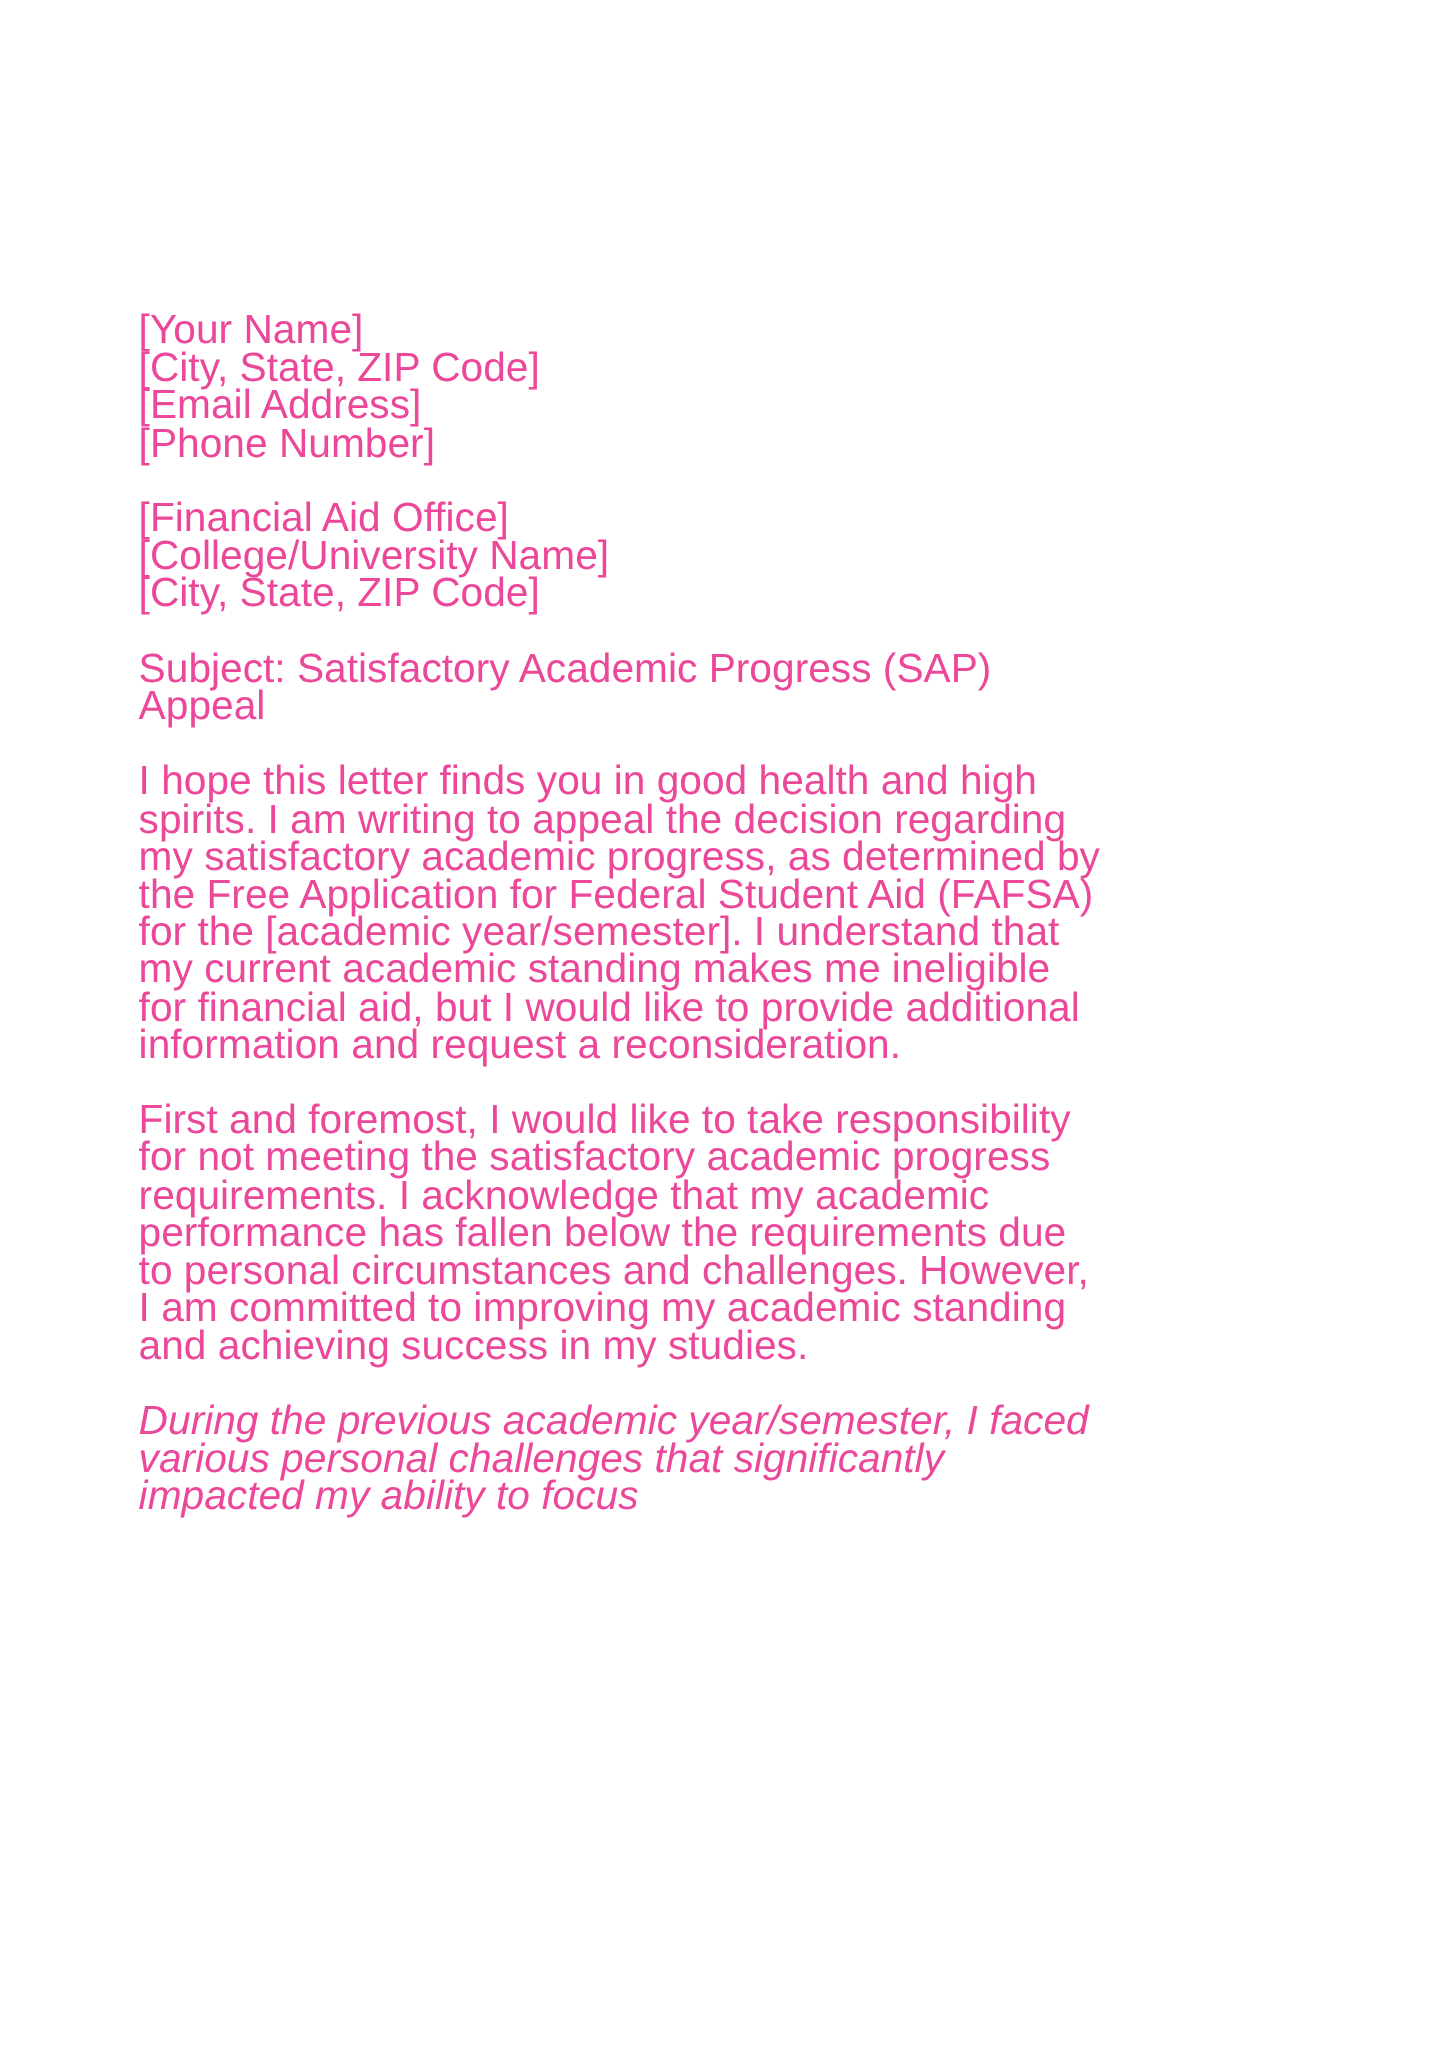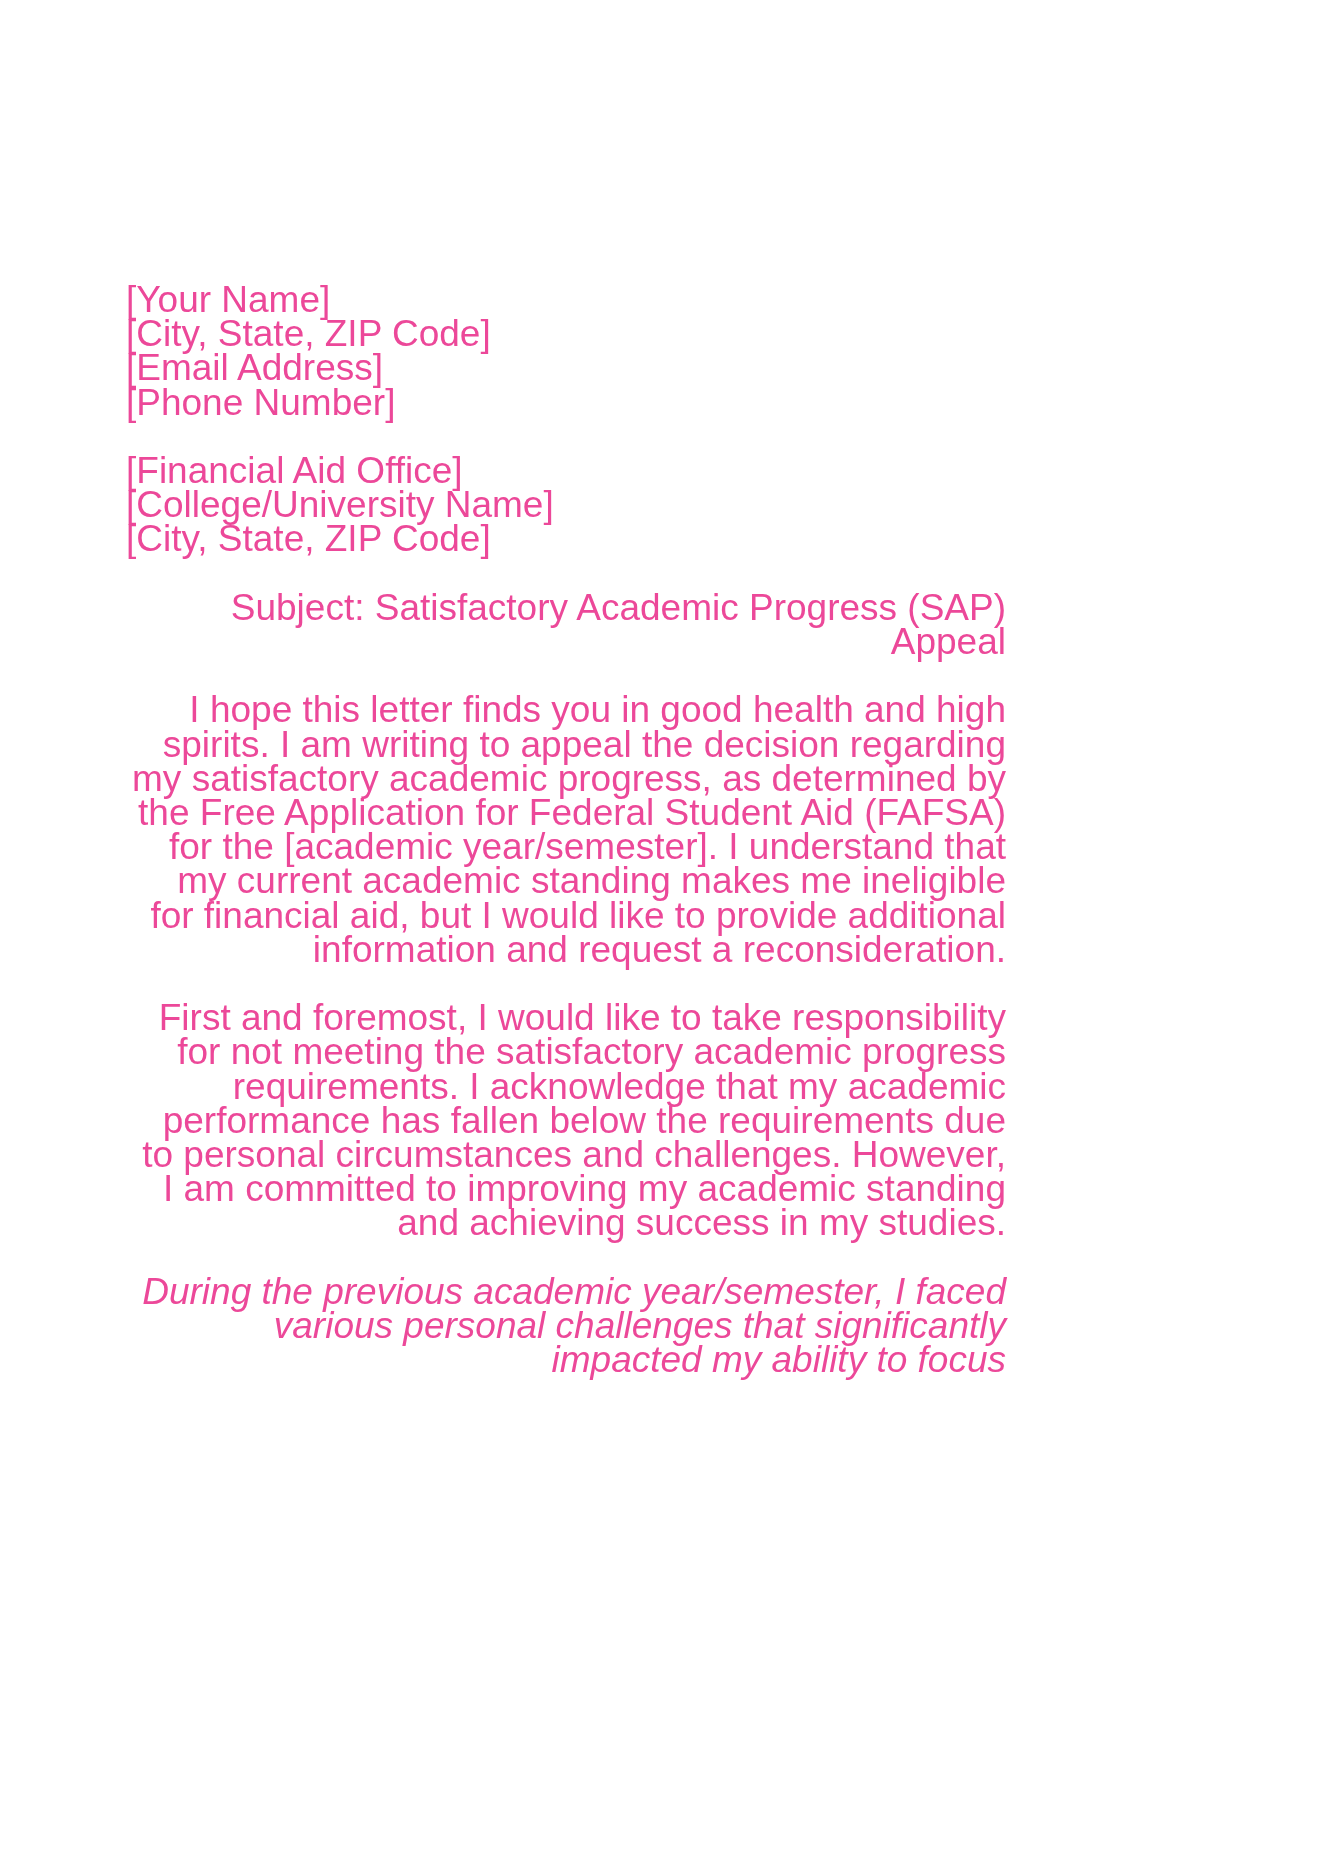--- a/index.html
+++ b/index.html
@@ -34,21 +34,21 @@
   .block:last-child {
     margin-bottom: 0;
   }
   .line {
     display: block;
     white-space: pre-wrap;
   }
   .para {
     margin: 0 0 34.2px 0;
     padding: 0;
-    text-align: right;
+    text-align: left;
     white-space: normal;
   }
   .para.truncated {
     margin-bottom: 0;
     font-style: italic;
   }
 </style>
 </head>
 <body>
 

